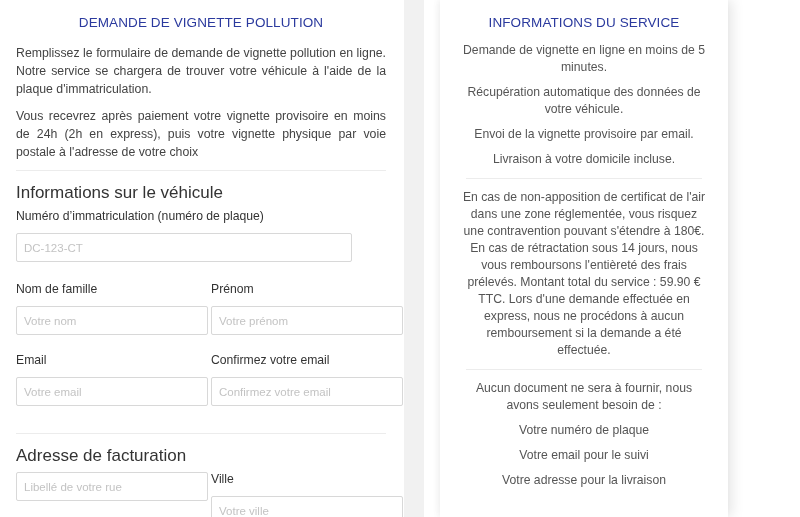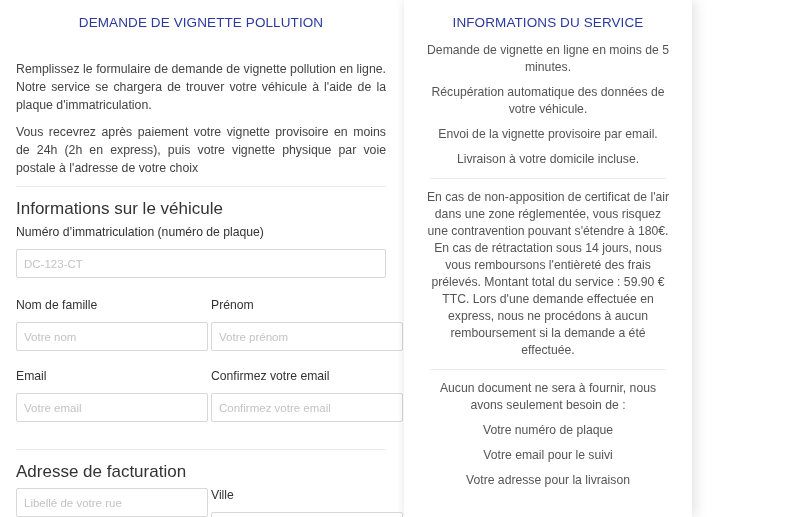--- a/index.html
+++ b/index.html
@@ -12,51 +12,51 @@
     }
     .gutter {
       position: absolute; left: 404px; top: 0; width: 20px; height: 517px;
       background: #f1f1f1;
     }
     .left {
       position: absolute; left: 0; top: 0; width: 404px; height: 517px;
       background: #fff; padding: 0 18px 0 16px;
     }
     .right-card {
-      position: absolute; left: 404px; top: 0; width: 288px; height: 517px;
+      position: absolute; left: 440px; top: 0; width: 288px; height: 517px;
       background: #fff;
       box-shadow: 4px 0 12px rgba(0,0,0,0.10), -2px 0 6px rgba(0,0,0,0.04);
       padding: 0 20px;
       text-align: center;
     }
     .section-title {
       color: #2b3a9e;
       font-size: 13.5px;
       text-align: center;
       letter-spacing: 0.1px;
     }
-    .left .section-title { margin-top: 15px; margin-bottom: 30px; }
+    .left .section-title { margin-top: 15px; margin-bottom: 14px; }
     .intro p {
       font-size: 12.3px; line-height: 18px; color: #444; text-align: justify;
       margin-bottom: 9px;
     }
     .hr { border: 0; border-top: 1px solid #ececec; margin: 0; }
     .left .hr1 { margin-top: 4px; margin-right: 0; width: 370px; }
     h2 {
       font-size: 17px; font-weight: normal; color: #333;
       margin-top: 12px; margin-bottom: 6px;
     }
     label.lbl { display: block; font-size: 12.2px; color: #333; margin-bottom: 10px; }
     .inp {
       display: block; height: 29px; border: 1px solid #d8d8d8; border-radius: 2px;
       font-size: 11.5px; color: #bbb; padding: 0 7px; line-height: 27px;
       font-family: "Liberation Sans", sans-serif; background: #fff;
     }
     .inp::placeholder { color: #c3c3c3; }
-    .full { width: 370px; }
+    .full { width: 336px; }
     .row { display: flex; gap: 19px; }
     .col { width: 176px; }
     .col .inp { width: 192px; }
     .right-card .section-title { margin-top: 15px; margin-bottom: 12px; }
     .right-card p {
       font-size: 12.2px; line-height: 17px; color: #555; margin-bottom: 8px;
     }
     .right-card .hr { margin: 10px 6px 10px 6px; }
   </style>
 </head>

